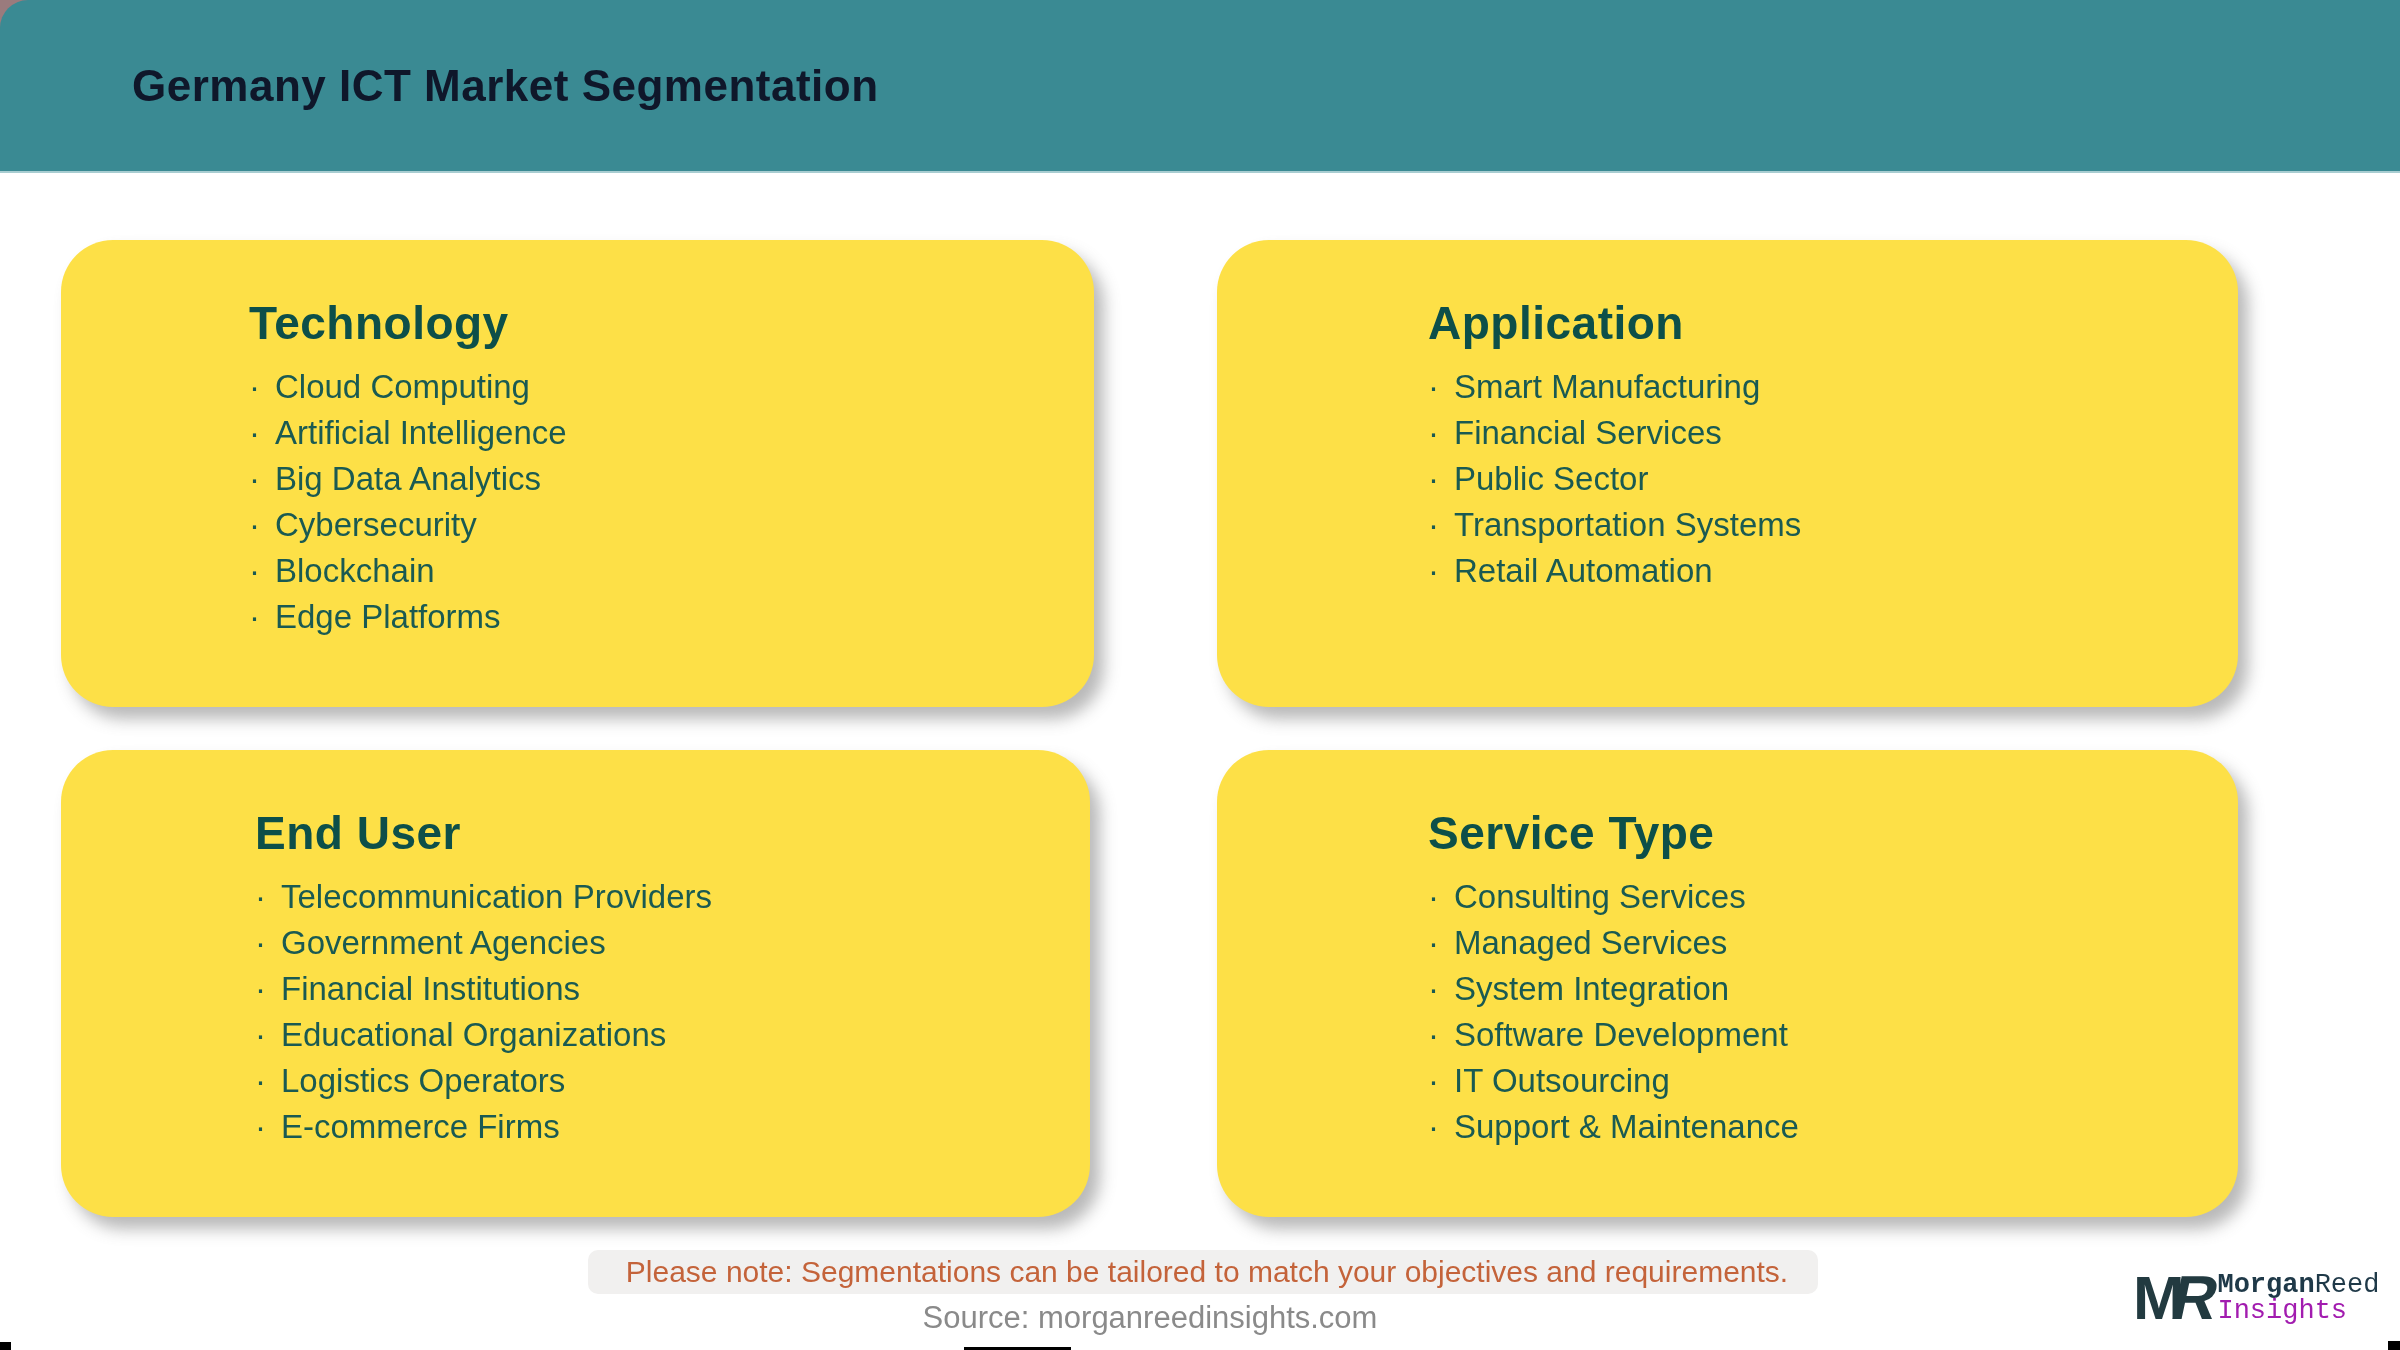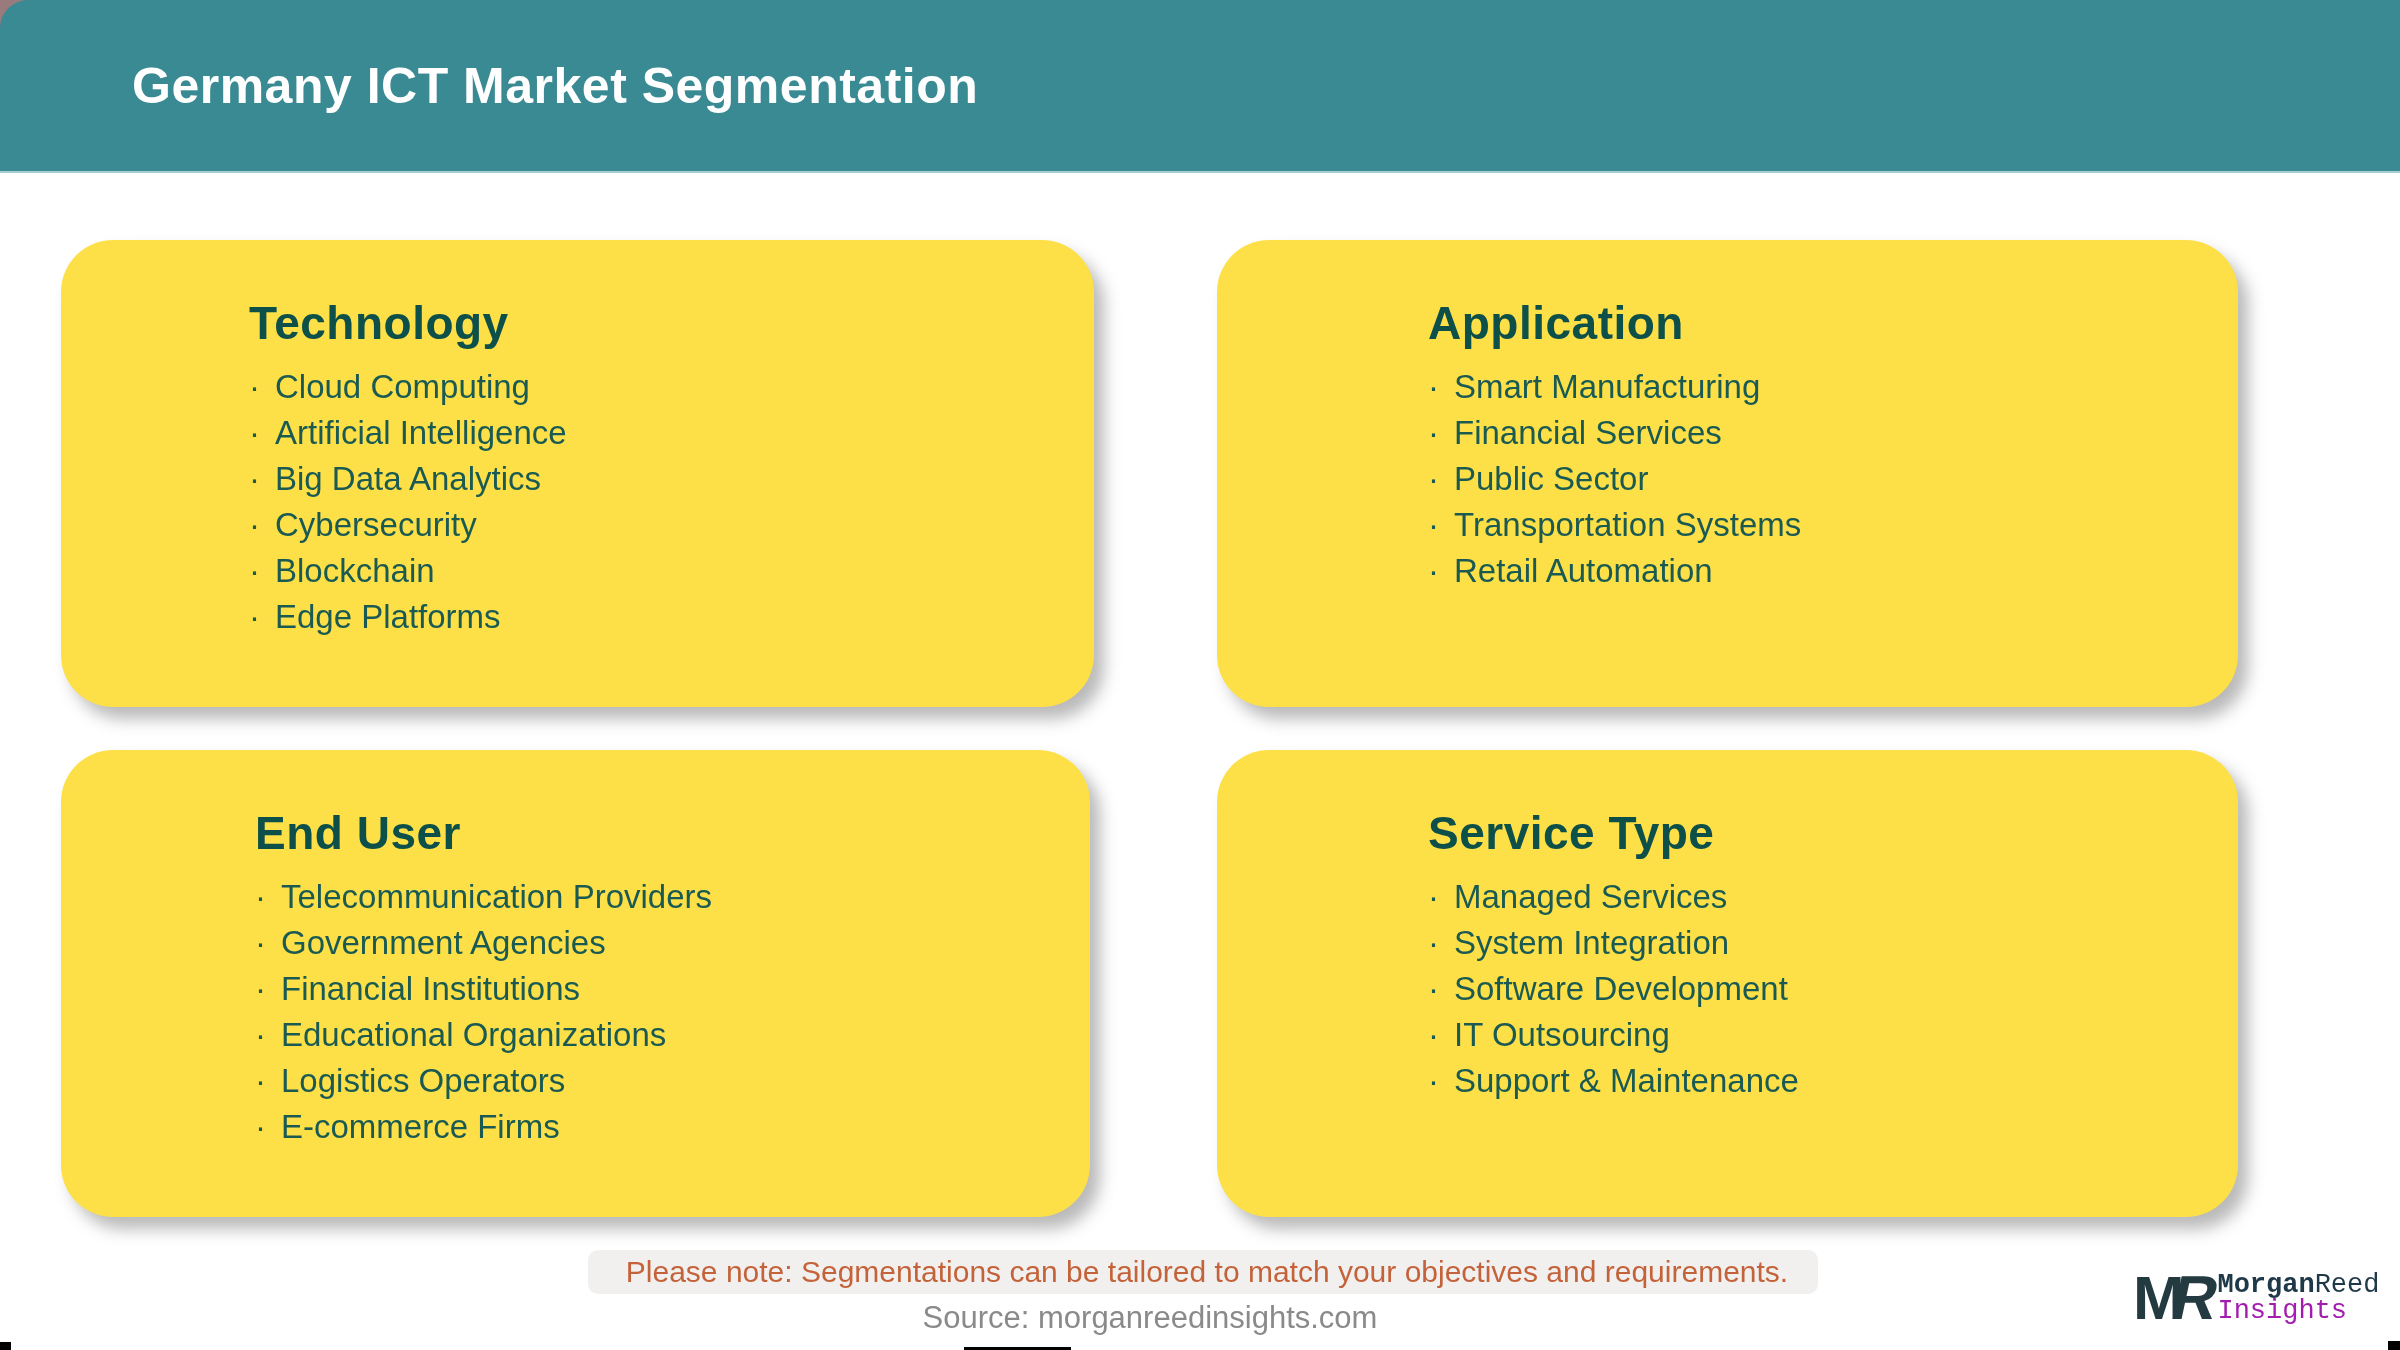--- a/index.html
+++ b/index.html
@@ -21,22 +21,22 @@
   .header{
     position:absolute;left:0;top:0;width:2400px;height:171px;
     background:#3a8a93;
     border-top-left-radius:28px;
     border-bottom:2px solid #a8cdd1;
     display:flex;align-items:center;
     z-index:1;
   }
   .header h1{
     margin:0 0 0 132px;
-    color:#ffffff;
-    font-size:50px;
+    color:#0f172a;
+    font-size:44px;
     font-weight:bold;
     letter-spacing:0.5px;
   }
 
   
   .card{
     position:absolute;
     background:#fde047;
     border-radius:52px;
     box-shadow:10px 12px 16px rgba(100,100,100,0.45);
@@ -172,20 +172,21 @@
       <li><span class="dot">·</span><span>Financial Institutions</span></li>
       <li><span class="dot">·</span><span>Educational Organizations</span></li>
       <li><span class="dot">·</span><span>Logistics Operators</span></li>
       <li><span class="dot">·</span><span>E-commerce Firms</span></li>
     </ul>
   </div>
 
   <div class="card service">
     <h2>Service Type</h2>
     <ul>
+      <li><span class="dot">·</span><span>Consulting Services</span></li>
       <li><span class="dot">·</span><span>Managed Services</span></li>
       <li><span class="dot">·</span><span>System Integration</span></li>
       <li><span class="dot">·</span><span>Software Development</span></li>
       <li><span class="dot">·</span><span>IT Outsourcing</span></li>
       <li><span class="dot">·</span><span>Support &amp; Maintenance</span></li>
     </ul>
   </div>
 
   <div class="note-strip">
     <span>Please note: Segmentations can be tailored to match your objectives and requirements.</span>

